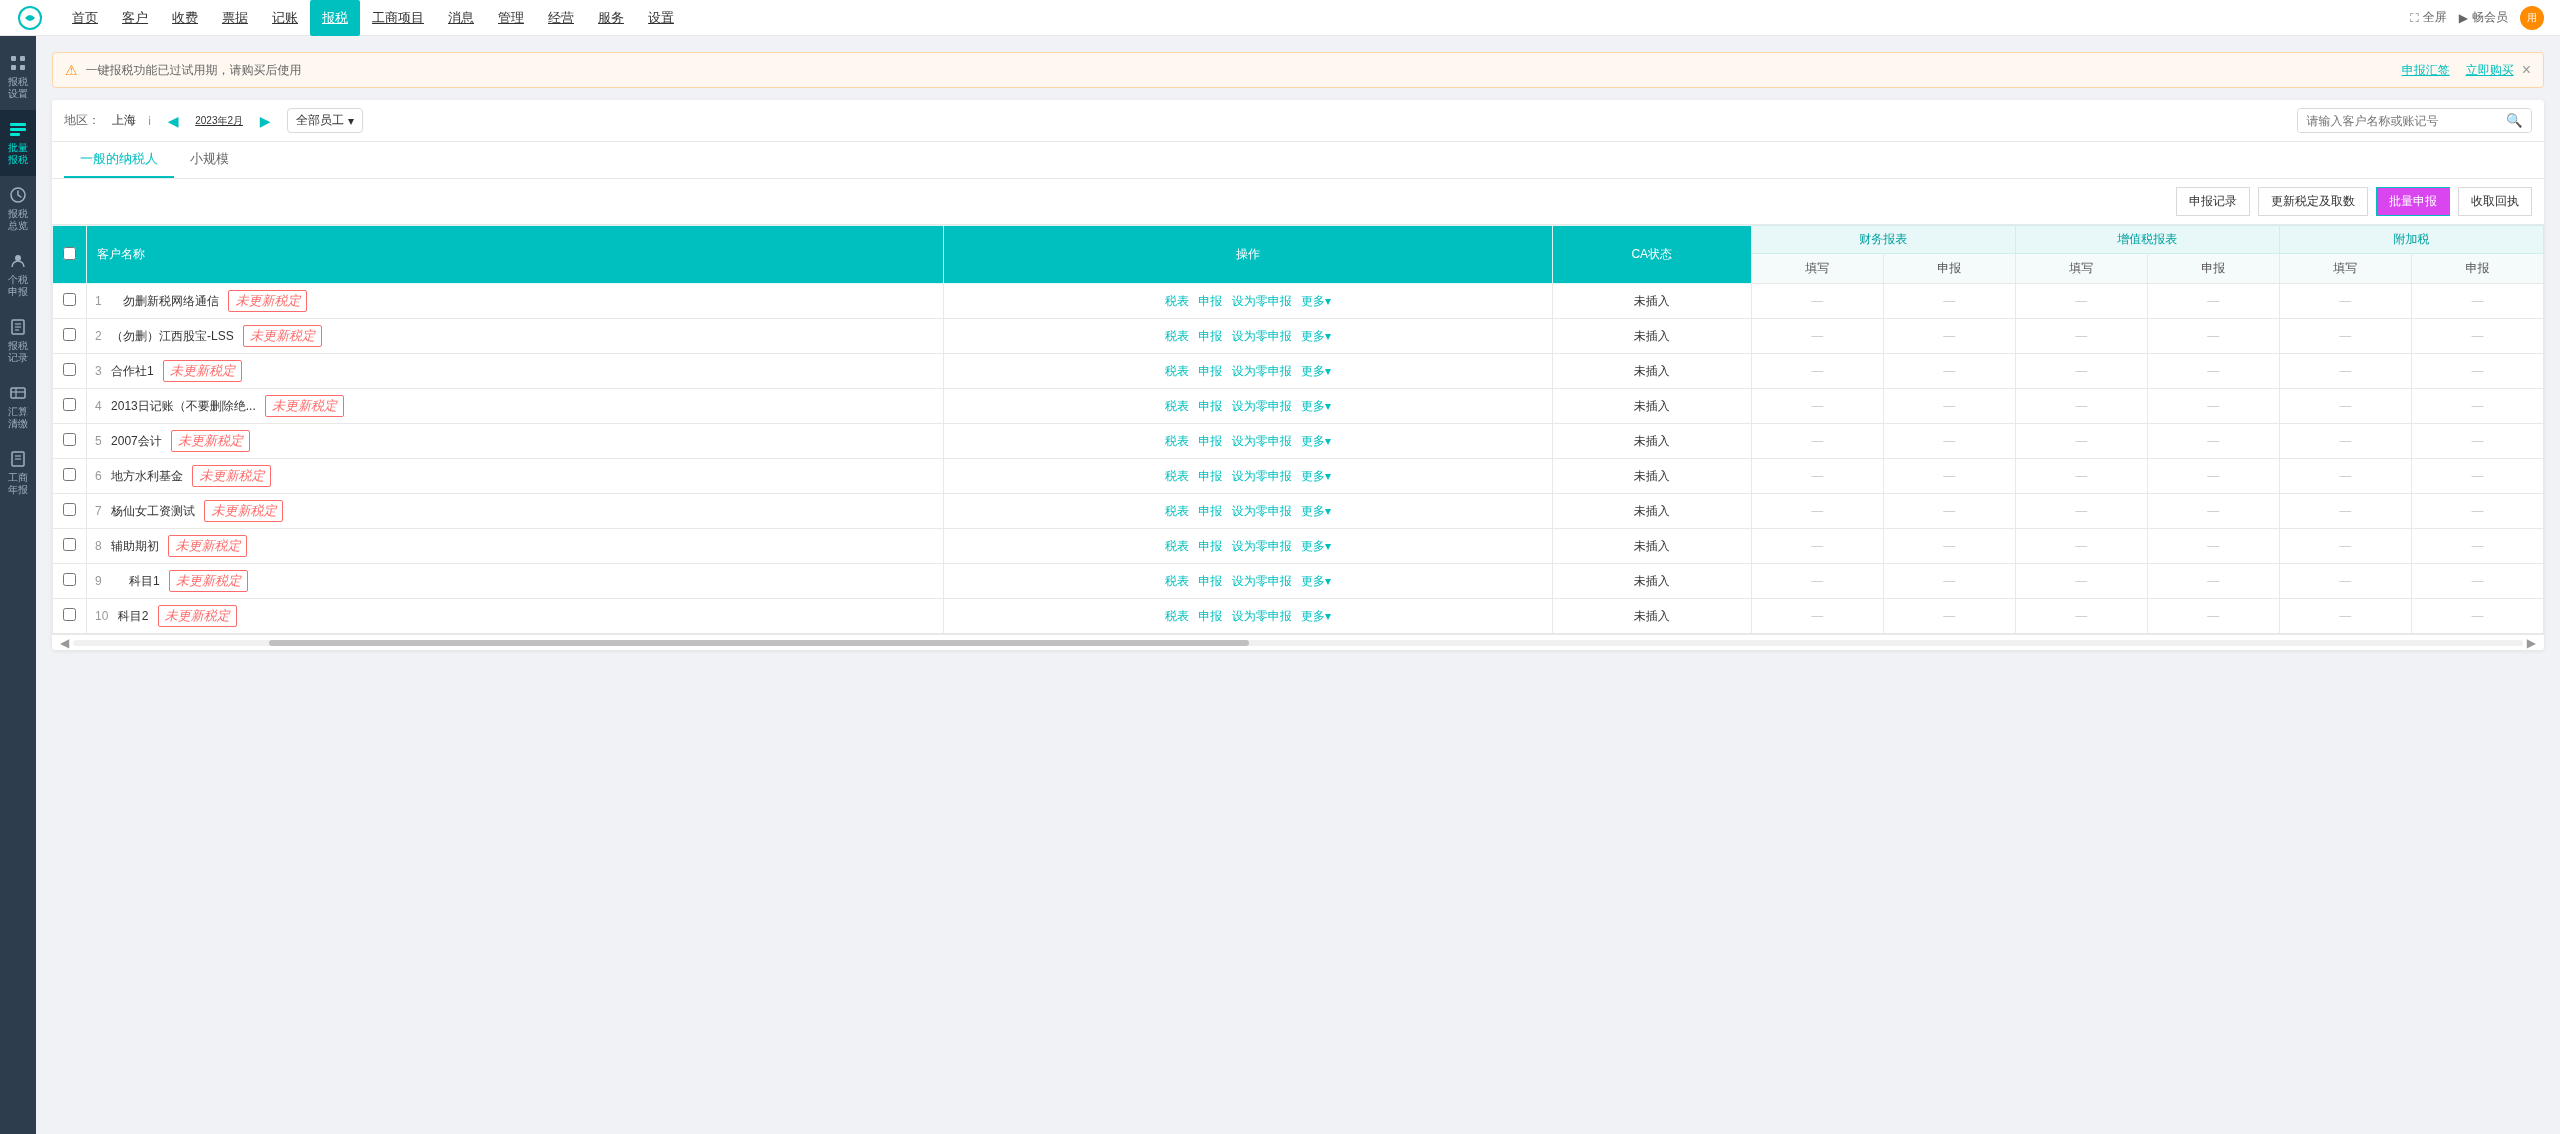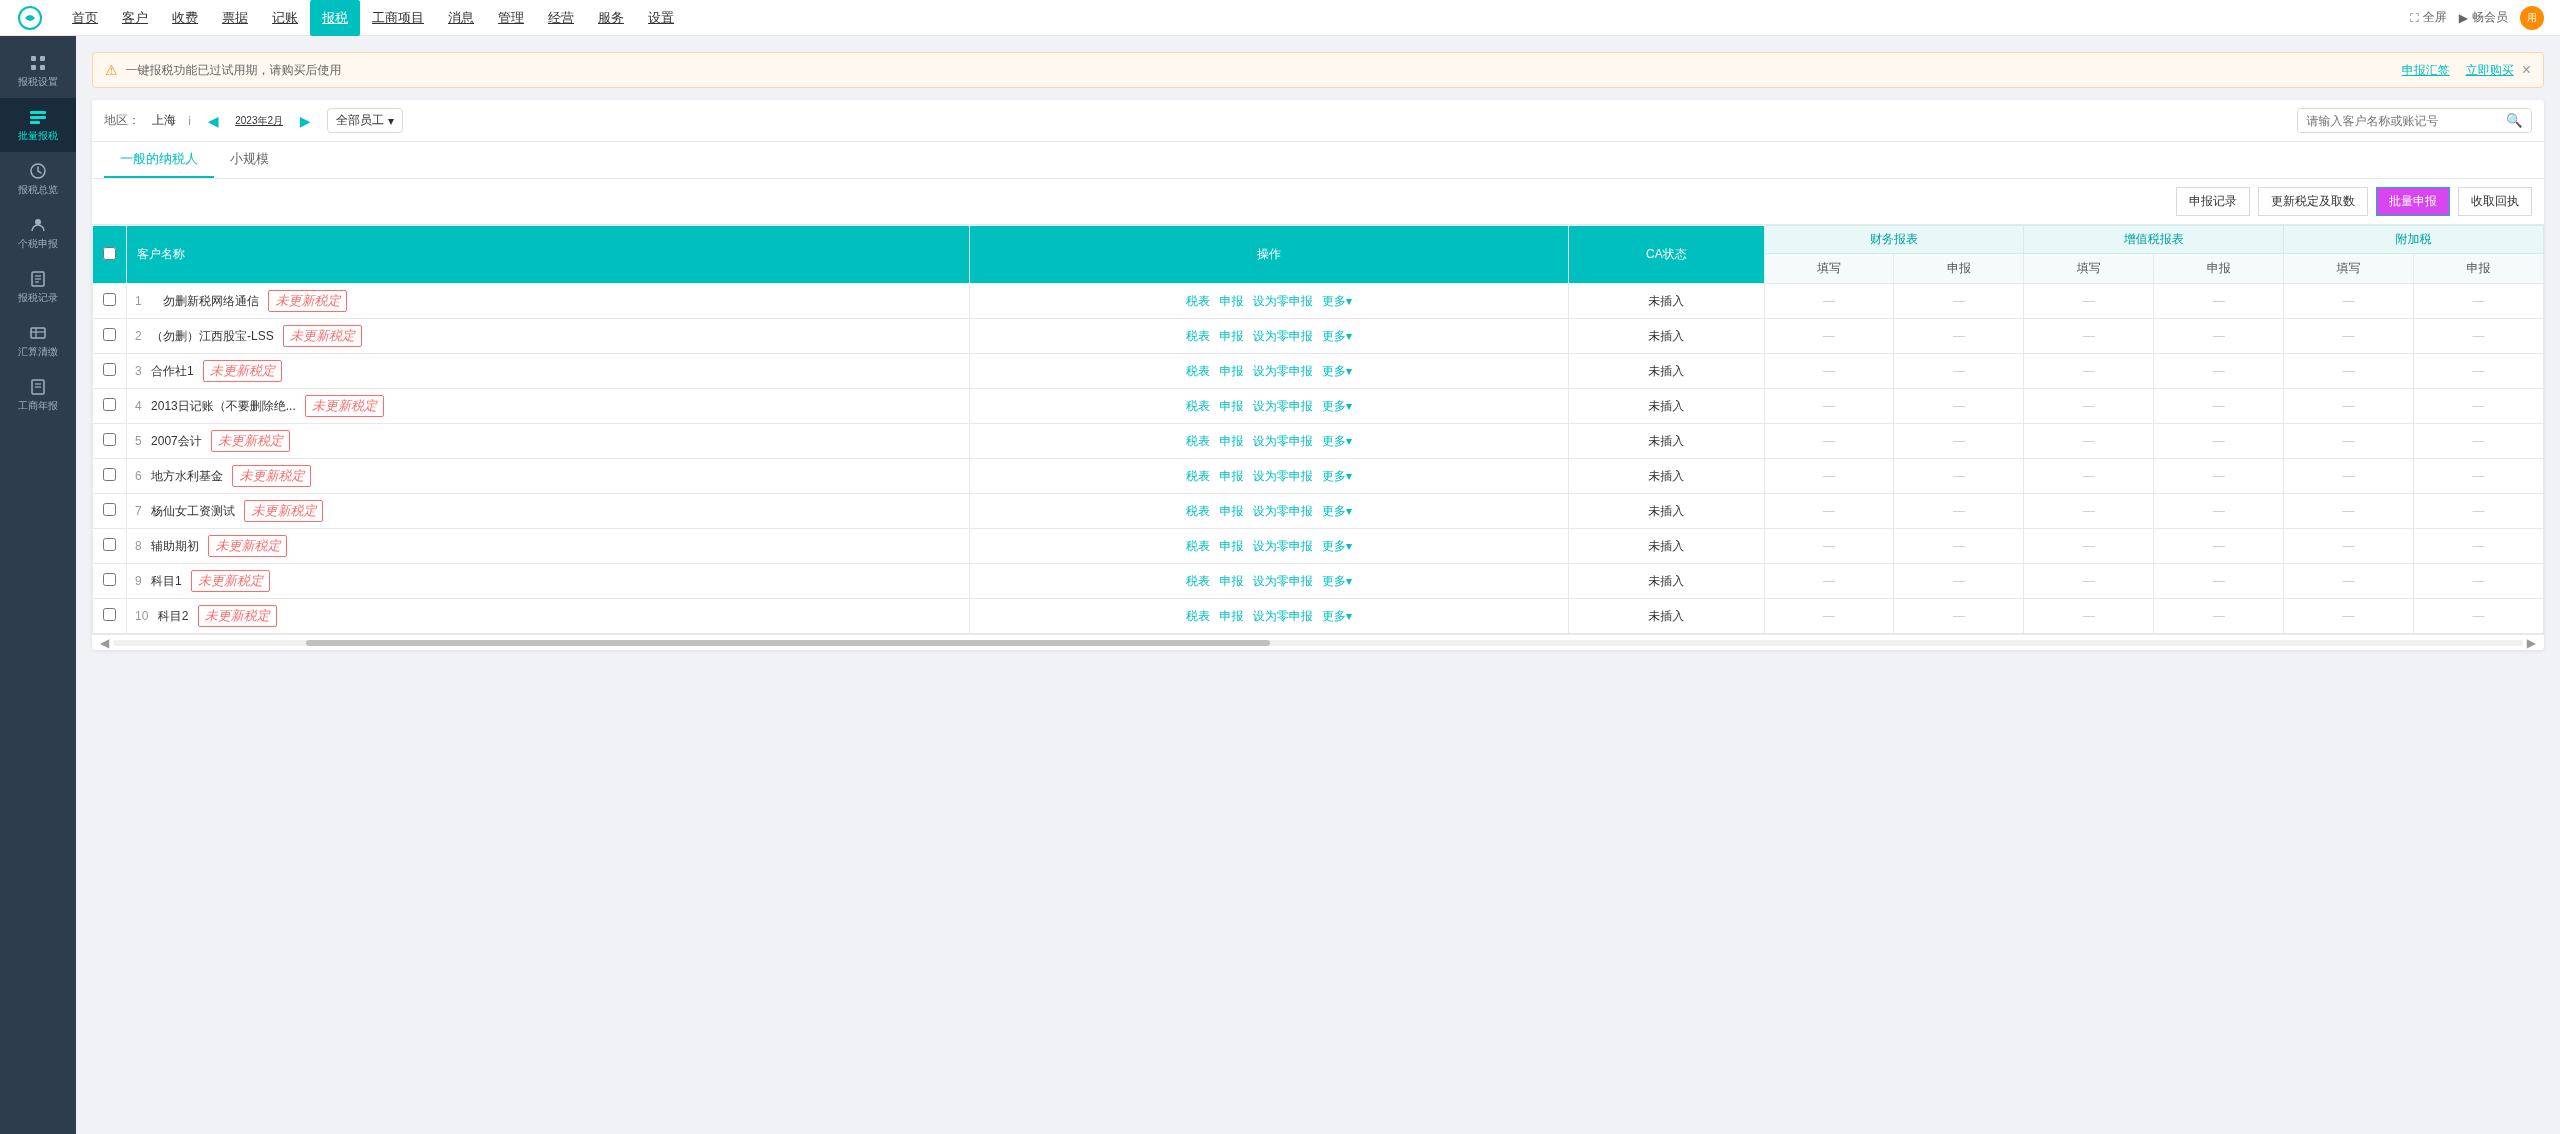--- a/index.html
+++ b/index.html
@@ -46,21 +46,21 @@
       font-size: 12px; color: #666;
     }
     .top-nav-right-item { cursor: pointer; display: flex; align-items: center; gap: 4px; }
     .avatar { width: 24px; height: 24px; border-radius: 50%; background: #ff8c00; display: flex; align-items: center; justify-content: center; color: #fff; font-size: 10px; }
 
     
     .main-layout { display: flex; flex: 1; overflow: hidden; }
 
     
     .sidebar {
-      width: 76px;
+      width: 36px;
       background: #2d3d4e;
       display: flex; flex-direction: column;
       align-items: center;
       padding-top: 8px;
       gap: 0;
       overflow-y: auto;
     }
     .sidebar-item {
       width: 100%;
       display: flex; flex-direction: column;
@@ -623,21 +623,21 @@
       <td class="dash-val">—</td>
       <td class="dash-val">—</td>
       <td class="dash-val">—</td>
     </tr>
               <tr>
       <td class="checkbox-cell">
         <input type="checkbox" style="">
       </td>
       <td class="name-cell">
         <span class="row-num">9</span>
-        <span style="margin-left:6px;">科目1</span>
+        <span style="margin-left:24px;">科目1</span>
         <span class="status-badge" style="margin-left:6px;">未更新税定</span>
       </td>
       <td>
         <a class="op-link">税表</a>
         <a class="op-link">申报</a>
         <a class="op-link">设为零申报</a>
         <a class="op-link">更多▾</a>
       </td>
       <td>未插入</td>
       <td class="dash-val">—</td>

